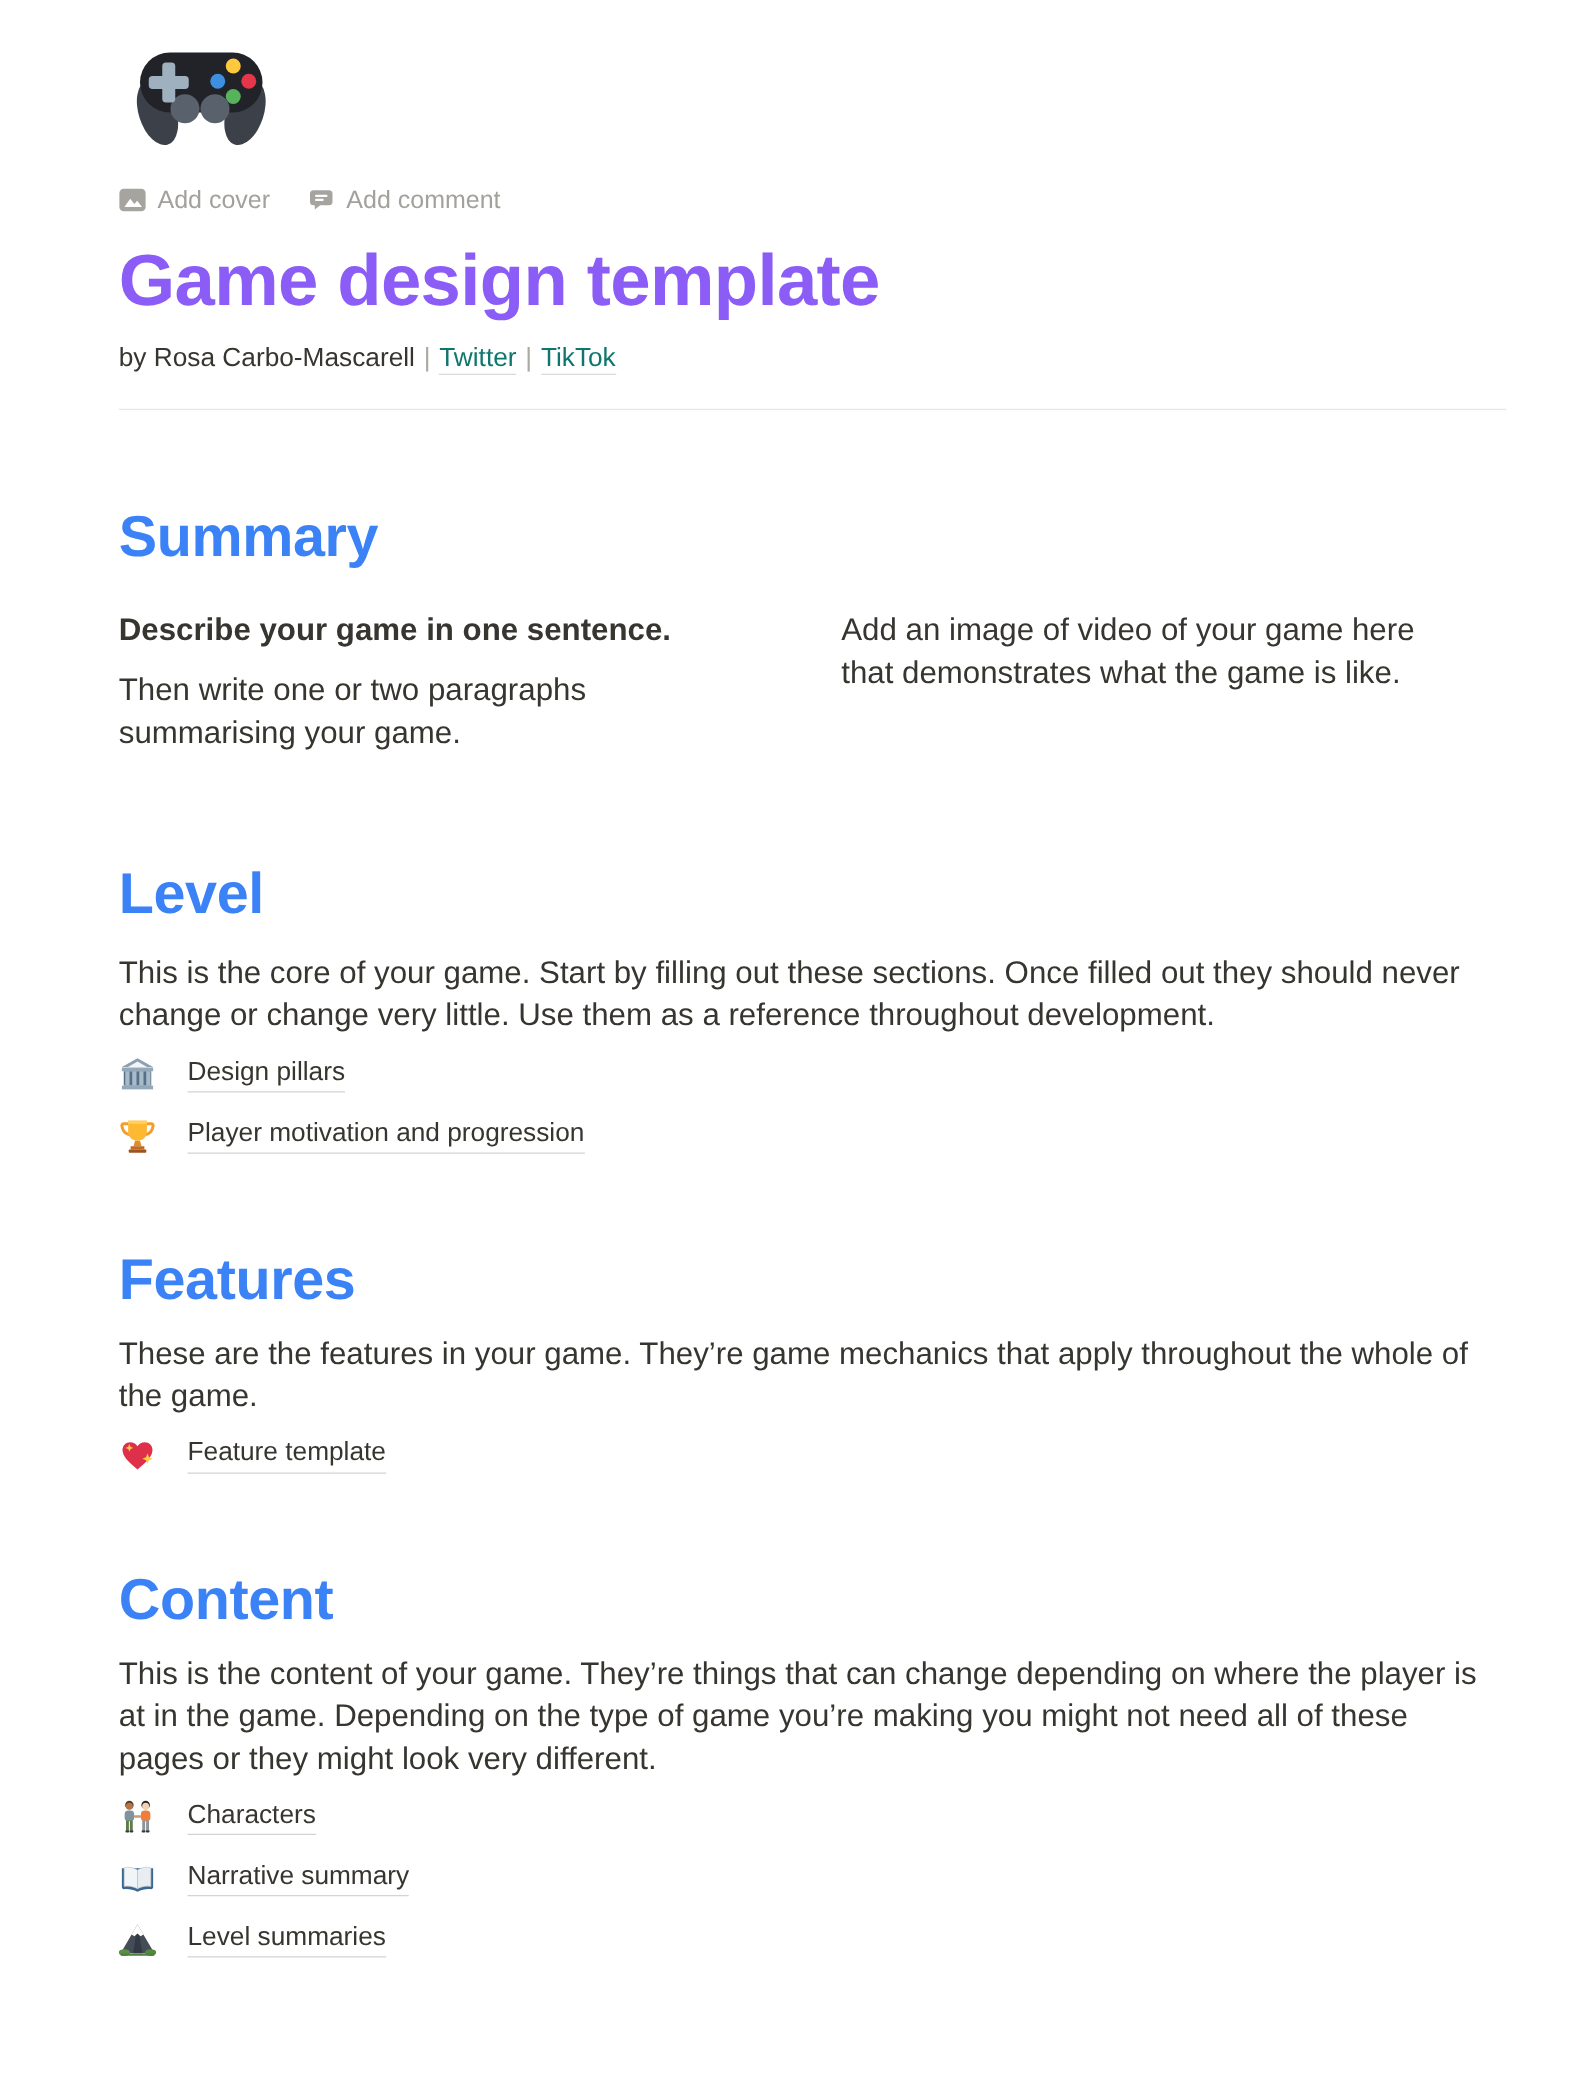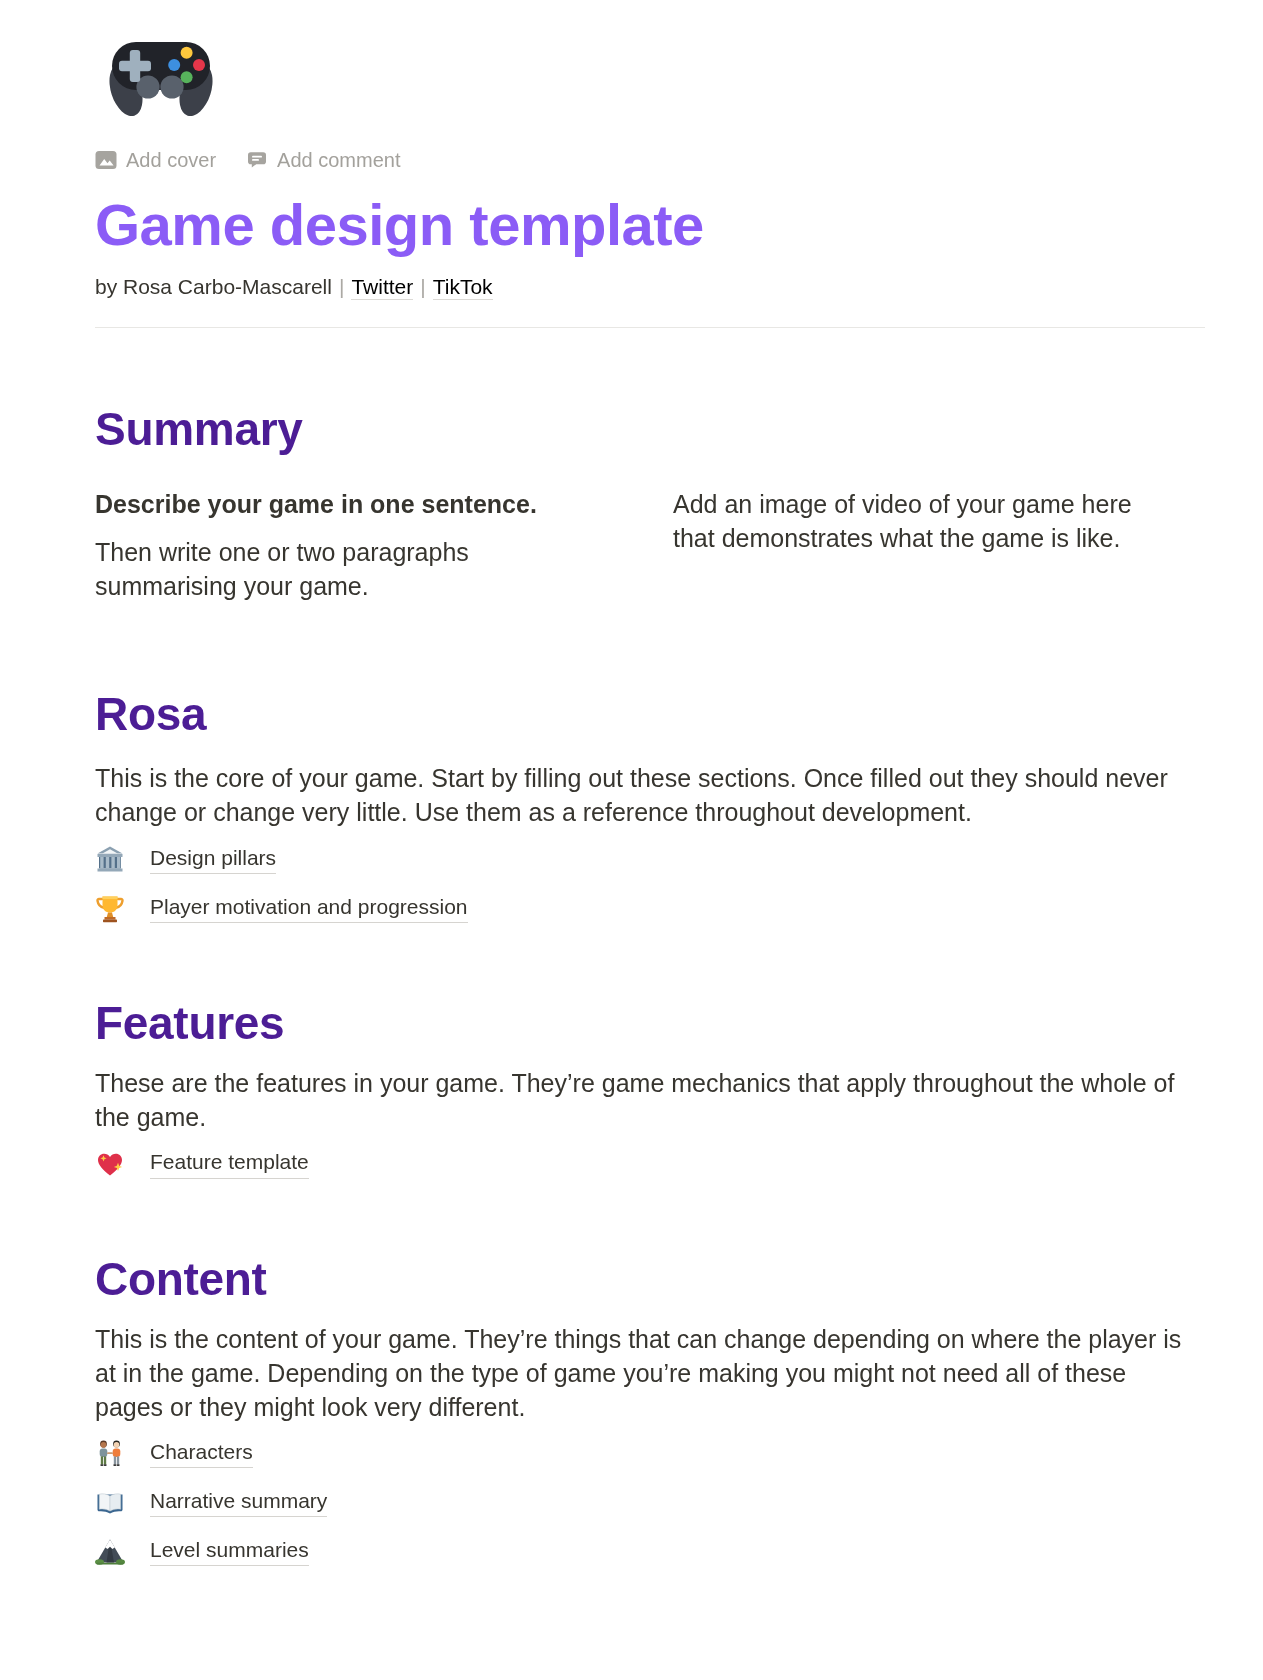--- a/index.html
+++ b/index.html
@@ -14,25 +14,25 @@
   .icon-wrap { height:84px; width:120px; margin-left:10px; }
 
   .action-row { margin-top:26px; height:28px; display:flex; align-items:center; gap:30px; }
   .ghost-btn { display:flex; align-items:center; gap:9px; color:#A3A19C; font-size:20px; cursor:pointer; }
   .ghost-btn svg { display:block; }
 
   h1 { margin:18px 0 0 0; font-size:58px; line-height:1.15; font-weight:700; color:#8b5cf6; letter-spacing:-0.5px; }
 
   .byline { margin-top:16px; font-size:21px; color:#37352F; }
   .byline .sep { color:#ABA9A4; margin:0 7px; }
-  .byline a { color:#000000; text-decoration:none; border-bottom:1.5px solid #DCDAD6; padding-bottom:1px; cursor:pointer; }
+  .byline a { color:#0f766e; text-decoration:none; border-bottom:1.5px solid #DCDAD6; padding-bottom:1px; cursor:pointer; }
 
   hr.divider { margin:28px 0 0 0; border:none; border-top:1px solid #E8E7E4; }
 
-  h2 { font-size:46px; line-height:1.3; font-weight:600; color:#4c1d95; margin:0; letter-spacing:-0.3px; }
+  h2 { font-size:46px; line-height:1.3; font-weight:600; color:#3b82f6; margin:0; letter-spacing:-0.3px; }
   .h2-summary { margin-top:72px; }
   .h2-core    { margin-top:82px; }
   .h2-features{ margin-top:68px; }
   .h2-content { margin-top:68px; }
 
   p { margin:0; font-size:25px; line-height:34px; color:#37352F; }
   .lead { font-weight:600; }
   .para-core { margin-top:16px; }
   .para-std  { margin-top:12px; }
 
@@ -106,21 +106,21 @@
   <div class="columns">
     <div class="col">
       <p class="lead">Describe your game in one sentence.</p>
       <p class="follow">Then write one or two paragraphs<br>summarising your game.</p>
     </div>
     <div class="col">
       <p>Add an image of video of your game here<br>that demonstrates what the game is like.</p>
     </div>
   </div>
 
-  <h2 class="h2-core">Rosa</h2>
+  <h2 class="h2-core">Level</h2>
   <p class="para-core">This is the core of your game. Start by filling out these sections. Once filled out they should never<br>change or change very little. Use them as a reference throughout development.</p>
   <div class="links">
     <div class="page-link">
       <span class="emoji">
         <svg width="30" height="30" viewBox="0 0 30 30">
           <path d="M15 2.5 L27.5 9.5 H2.5 Z" fill="#8BA0B1"></path>
           <path d="M15 5.2 L22.6 9.5 H7.4 Z" fill="#F2F5F7"></path>
           <rect x="2.5" y="10" width="25" height="3" fill="#94A8B8"></rect>
           <rect x="4" y="13" width="22" height="11.5" fill="#54708A"></rect>
           <rect x="5.2" y="13" width="3.4" height="11.5" fill="#A9BBC9"></rect>

